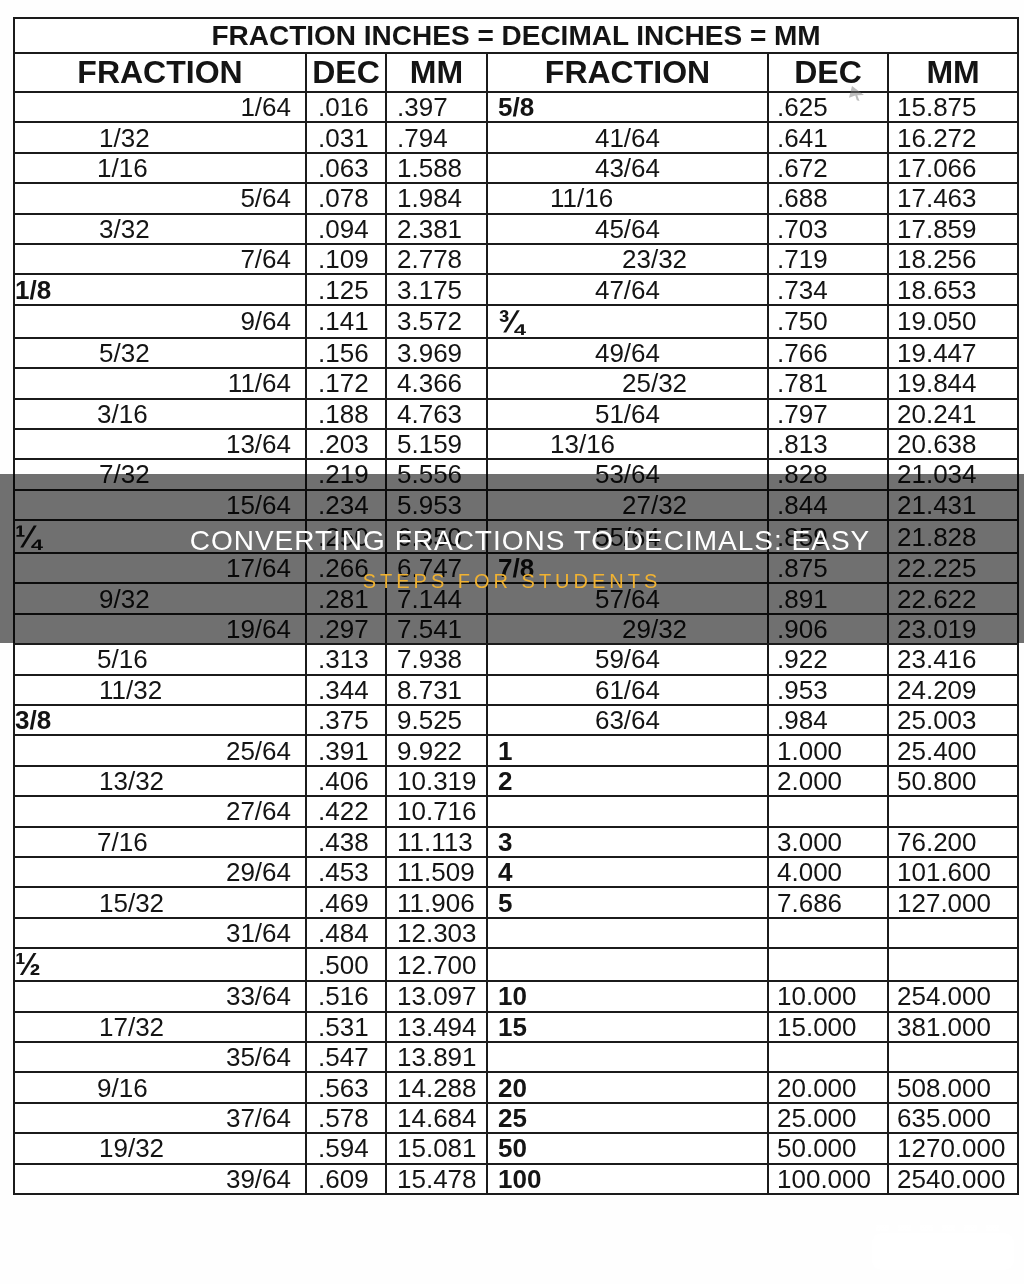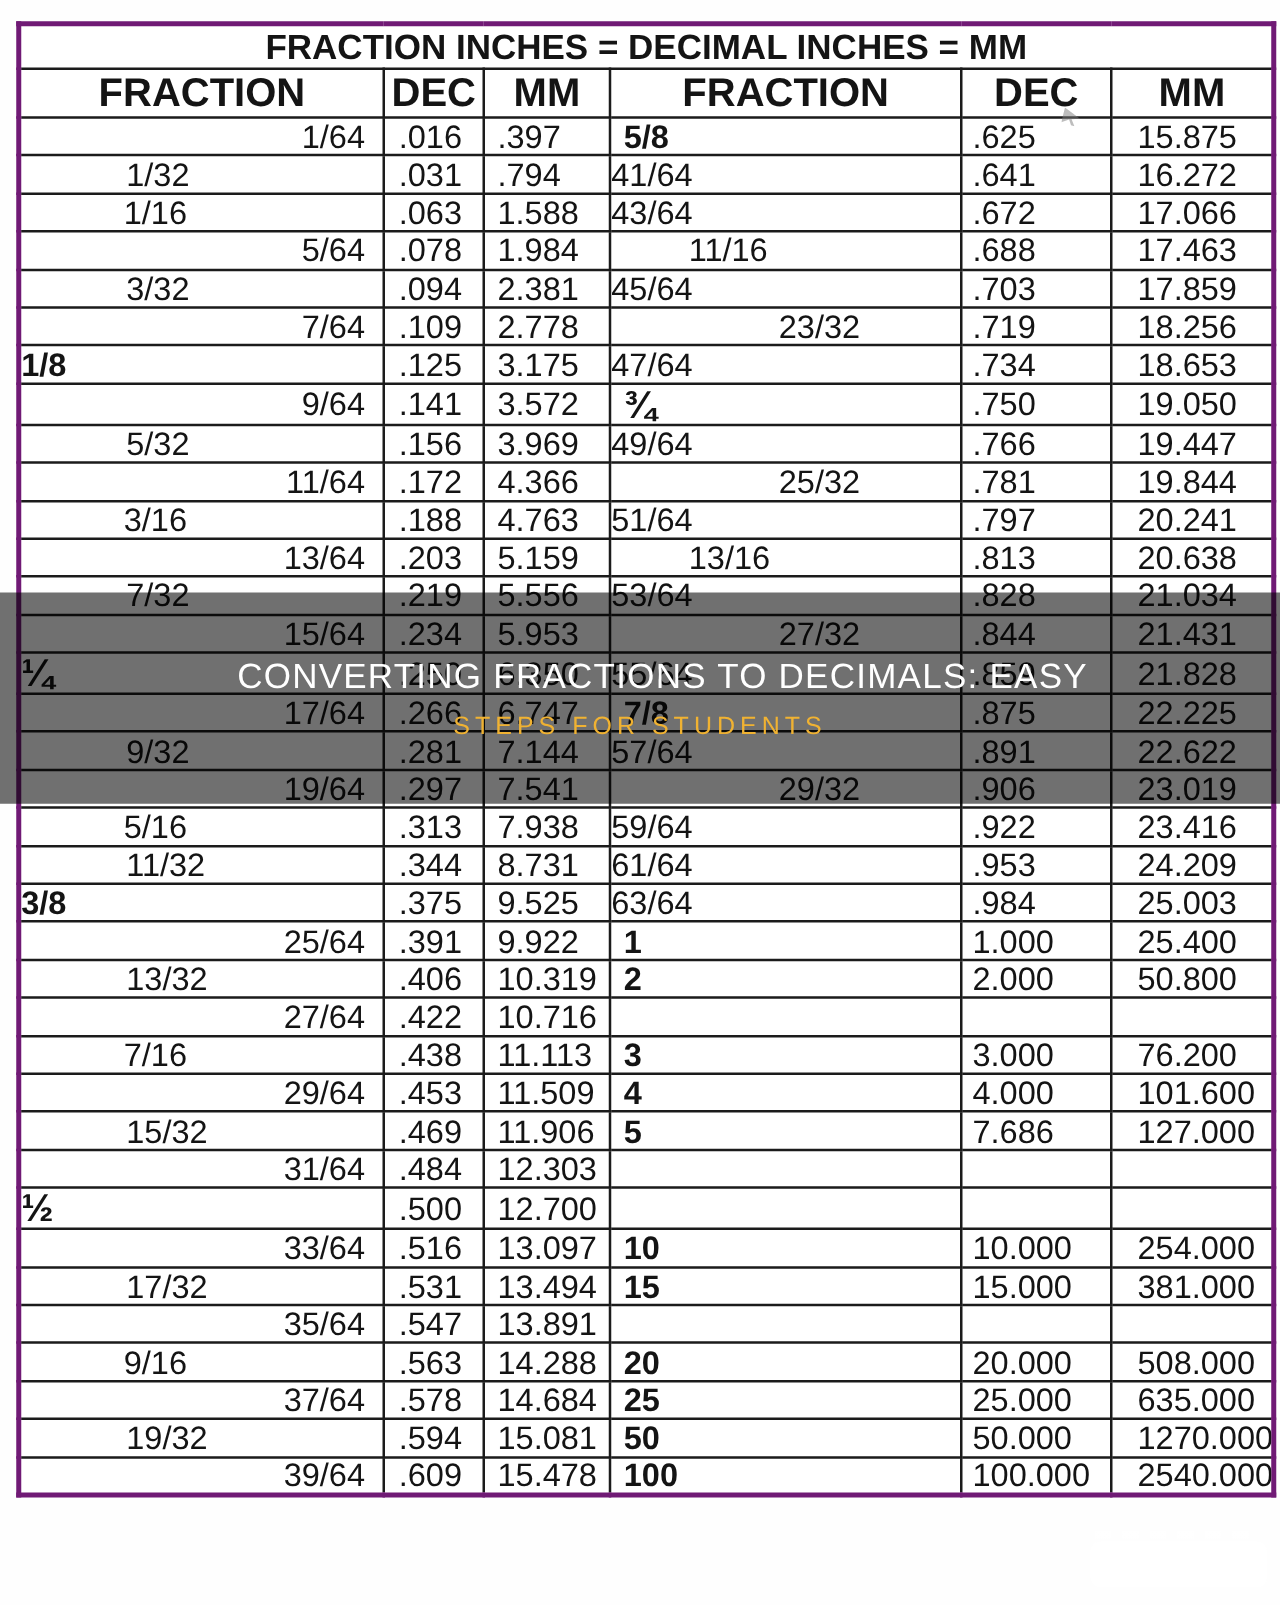--- a/index.html
+++ b/index.html
@@ -1,29 +1,29 @@
 <!DOCTYPE html>
 <html><head>
 <meta charset="utf-8">
 <style>
   html,body{margin:0;padding:0;background:#e8e8e8;}
   .page{position:relative;width:1024px;height:1284px;background:#fefefe;overflow:hidden;
         font-family:"Liberation Sans",sans-serif;}
   table.conv{position:absolute;left:13px;top:17px;width:1004px;border-collapse:collapse;
-        table-layout:fixed;background:#fff;border:4px solid #701a75;}
+        table-layout:fixed;background:#fff;border:1px solid #701a75;}
   th,td{border:2px solid #1b1b1b;padding:0;white-space:nowrap;overflow:hidden;color:#141414;}
   tr.trow th{height:33px;font-size:28px;font-weight:bold;text-align:center;letter-spacing:0;}
   tr.hrow th{height:29px;font-size:32px;font-weight:bold;text-align:center;}
   tbody tr{height:30.4px;}
   tbody td{font-size:26px;line-height:1;vertical-align:middle;}
   .fl.i8{}.fl.i16{padding-left:82px}.fl.i32{padding-left:84px}
   .fl.i64{text-align:right;padding-right:14px}
   .fr.i8{padding-left:10px}.fr.i16{padding-left:62px}.fr.i32{padding-left:134px}
-  .fr.i64{text-align:left;}
-  .d1{padding-left:11px}.m1{padding-left:10px}.d2{padding-left:8px}.m2{padding-left:20px}
+  .fr.i64{text-align:center;}
+  .d1{padding-left:11px}.m1{padding-left:10px}.d2{padding-left:8px}.m2{padding-left:8px}
   .b{font-weight:bold}
   .uf{font-size:31px;font-weight:bold}
   .overlay{position:absolute;left:0;top:474px;width:1024px;height:169px;
         background:rgba(0,0,0,0.56);z-index:5;display:flex;flex-direction:column;
         align-items:center;justify-content:center;gap:13px;}
   .bl1{font-size:28px;letter-spacing:1px;color:#fff;margin-left:36px;}
   .bl2{font-size:20px;letter-spacing:4px;color:#f0b232;}
   .blob{position:absolute;left:872px;top:1233px;width:142px;height:37px;z-index:4;
         background:rgba(255,255,255,0.72);border-radius:9px;
         box-shadow:0 0 8px 4px rgba(255,255,255,0.45);}

